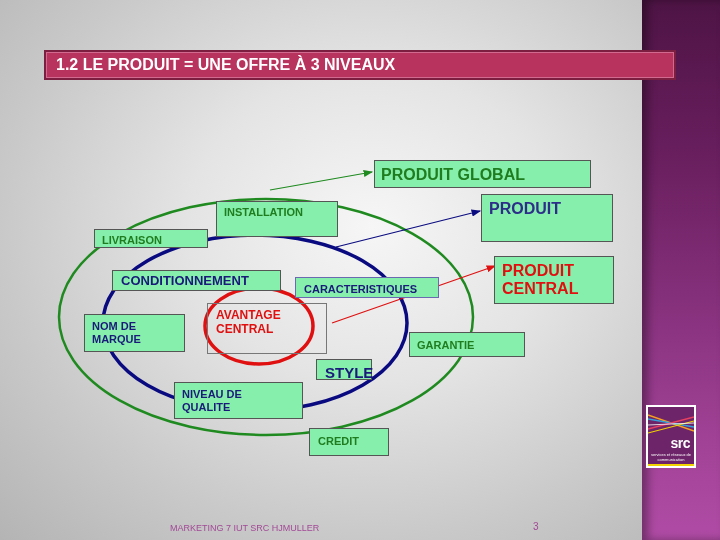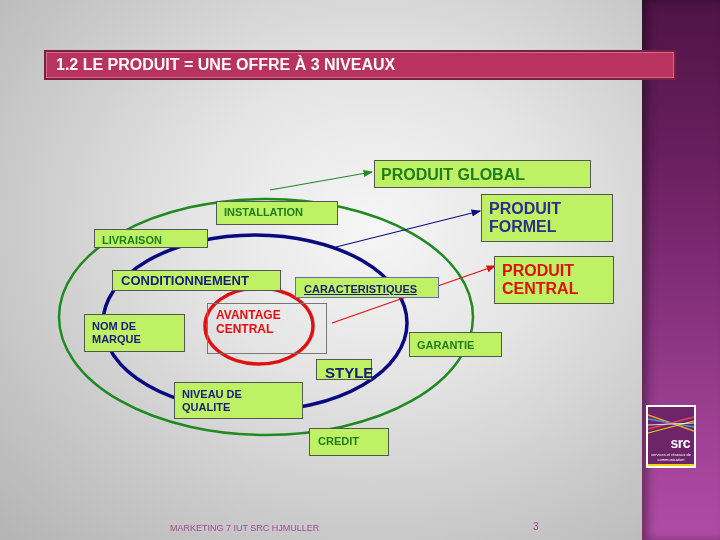--- a/index.html
+++ b/index.html
@@ -34,21 +34,21 @@
   .title-bar {
     position: absolute; left: 44px; top: 50px; width: 632px; height: 30px;
     background: #b8335e; border: 2px solid #7c1e40; box-sizing: border-box;
     box-shadow: 0 0 0 1px #d16a8e inset;
   }
   .title-text {
     position: absolute; left: 10px; top: 4px; color: #fff; font-weight: bold; font-size: 16px;
   }
   svg.diagram { position: absolute; left: 0; top: 0; }
   .box {
-    position: absolute; background: #bef264; border: 1px solid #555; box-sizing: border-box;
+    position: absolute; background: #86efac; border: 1px solid #555; box-sizing: border-box;
     font-weight: bold; line-height: 1.15;
   }
   .green { color: #1f7d1f; }
   .navy { color: #1a1a7a; }
   .red { color: #e01010; }
   .footer-left {
     position: absolute; left: 170px; top: 523px; font-size: 9px; color: #a24a96;
   }
   .footer-right {
     position: absolute; left: 533px; top: 521px; font-size: 10px; color: #a24a96;
@@ -97,44 +97,43 @@
   <line x1="270" y1="190" x2="372" y2="172" stroke="#1f8a1f" stroke-width="1.2" marker-end="url(#ag)"></line>
   <line x1="336" y1="247" x2="480" y2="211" stroke="#0a0a80" stroke-width="1.2" marker-end="url(#ab)"></line>
   <line x1="332" y1="323" x2="495" y2="266" stroke="#e01010" stroke-width="1.2" marker-end="url(#ar)"></line>
 </svg>
 
 <div class="box green" style="left:374px;top:160px;width:217px;height:28px;font-size:16px;padding:5px 0 0 6px;">
   <span>PRODUIT GLOBAL</span>
 </div>
 <div class="box" style="left:481px;top:194px;width:132px;height:48px;font-size:16px;padding:5px 0 0 7px;color:#2d2d8a;">
   <div>PRODUIT</div>
-  <div>FORMEL</div>
 </div>
 <div class="box red" style="left:494px;top:256px;width:120px;height:48px;font-size:16px;padding:5px 0 0 7px;">
   <div>PRODUIT</div>
   <div>CENTRAL</div>
 </div>
 
-<div class="box green" style="left:216px;top:201px;width:122px;height:24px;font-size:11px;padding:4px 0 0 7px;">
+<div class="box green" style="left:216px;top:201px;width:122px;height:36px;font-size:11px;padding:4px 0 0 7px;">
   <span>INSTALLATION</span>
 </div>
 <div class="box green" style="left:94px;top:229px;width:114px;height:19px;font-size:11px;padding:4px 0 0 7px;">
   <span>LIVRAISON</span>
 </div>
-<div class="box green" style="left:409px;top:332px;width:93px;height:25px;font-size:11px;padding:6px 0 0 7px;">
+<div class="box green" style="left:409px;top:332px;width:116px;height:25px;font-size:11px;padding:6px 0 0 7px;">
   <span>GARANTIE</span>
 </div>
 <div class="box green" style="left:309px;top:428px;width:80px;height:28px;font-size:11px;padding:6px 0 0 8px;">
   <span>CREDIT</span>
 </div>
 
 <div class="box navy" style="left:112px;top:270px;width:169px;height:21px;font-size:13px;padding:3px 0 0 8px;">
   <span>CONDITIONNEMENT</span>
 </div>
-<div class="box navy" style="left:295px;top:277px;width:144px;height:21px;font-size:11px;padding:5px 0 0 8px;border-color:#6a6ab0;text-decoration:underline;">
+<div class="box navy" style="left:295px;top:277px;width:144px;height:21px;font-size:11px;padding:5px 0 0 8px;border-color:#6a6ab0;">
   <span>CARACTERISTIQUES</span>
 </div>
 <div class="box navy" style="left:84px;top:314px;width:101px;height:38px;font-size:11px;padding:5px 0 0 7px;">
   <div>NOM DE</div>
   <div>MARQUE</div>
 </div>
 <div class="box navy" style="left:316px;top:359px;width:56px;height:21px;font-size:15px;padding:4px 0 0 8px;">
   <span>STYLE</span>
 </div>
 <div class="box navy" style="left:174px;top:382px;width:129px;height:37px;font-size:11px;padding:5px 0 0 7px;">

